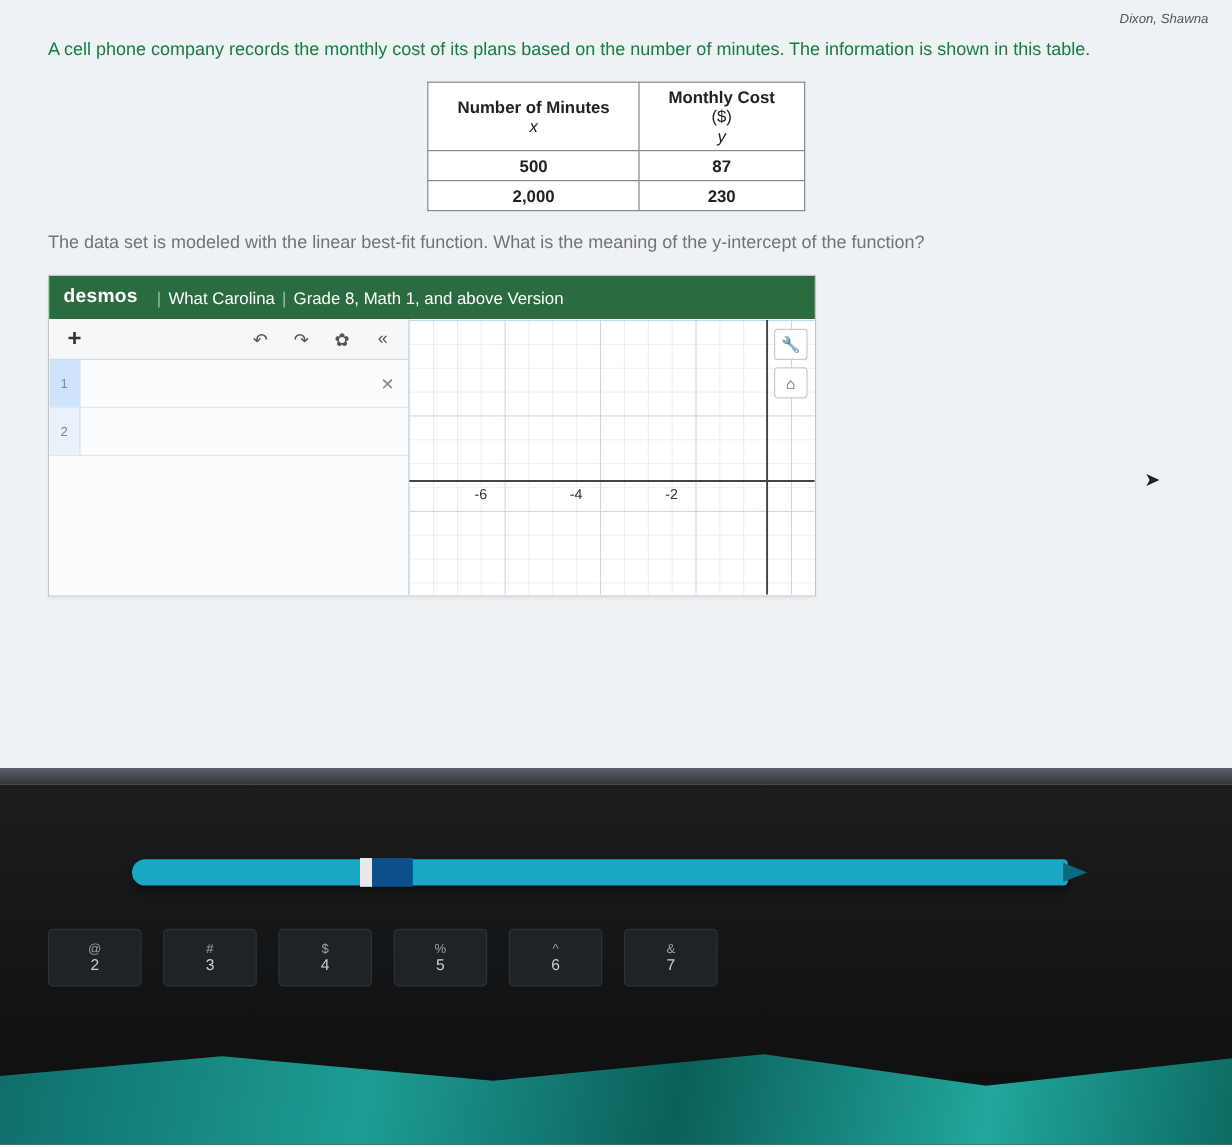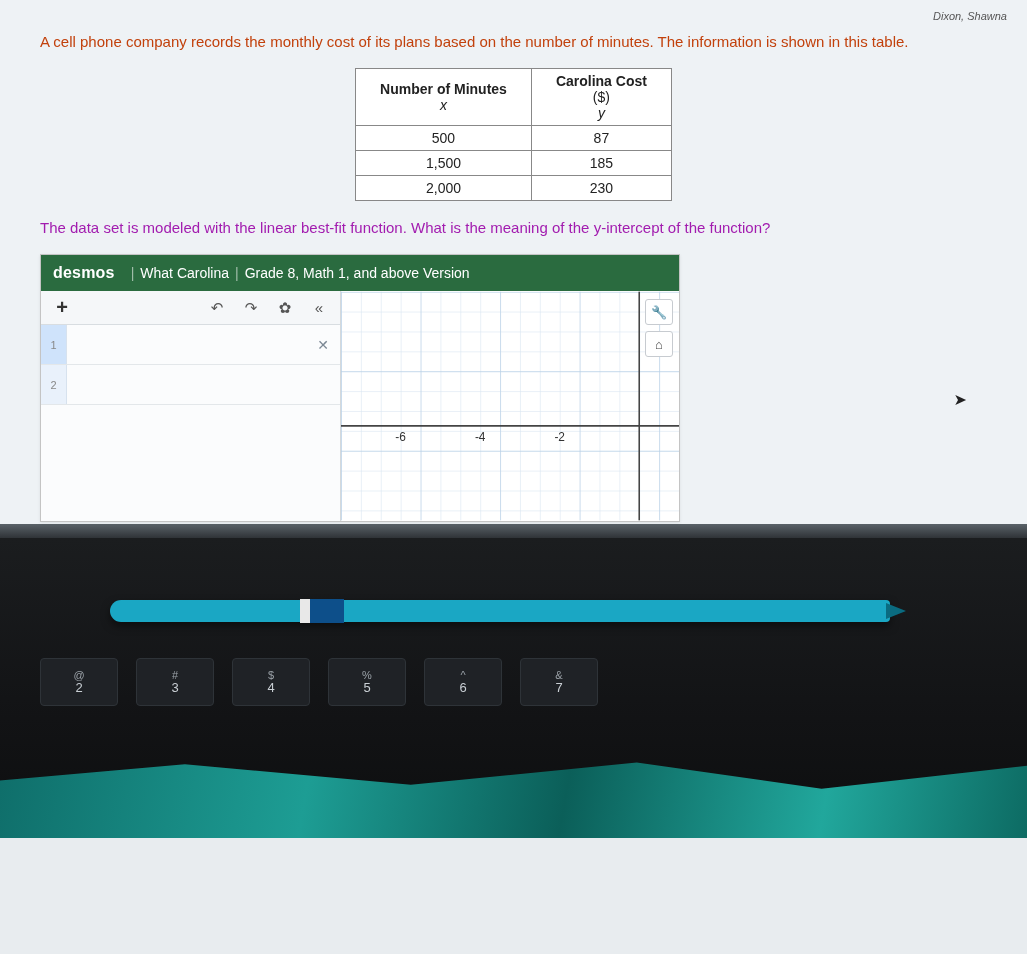--- a/index.html
+++ b/index.html
@@ -7,57 +7,57 @@
     font-family: Arial, Helvetica, sans-serif;
     background: #e8ecef;
     width: 1027px;
     height: 954px;
     overflow: hidden;
     position: relative;
   }
   .screen {
     background: #eef2f5;
     padding: 20px 40px 0 40px;
-    height: 524px;
+    height: 640px;
     position: relative;
   }
   .student-name {
     position: absolute;
     top: 10px;
     right: 20px;
     font-size: 11px;
     color: #555;
     font-style: italic;
   }
   .question-text {
     font-size: 15px;
-    color: #c2410c;
+    color: #15803d;
     line-height: 1.6;
     margin-bottom: 14px;
     padding-top: 10px;
   }
   .data-table {
     border-collapse: collapse;
     margin: 0 auto 18px auto;
     font-size: 14px;
     color: #222;
     background: #fff;
   }
   .data-table th, .data-table td {
     border: 1px solid #888;
     padding: 4px 24px;
     text-align: center;
-    font-weight: normal;
+    font-weight: bold;
   }
   .data-table th {
     font-weight: bold;
   }
   .sub-question {
     font-size: 15px;
-    color: #a21caf;
+    color: #737373;
     margin-bottom: 18px;
   }
 
   
   .desmos-wrap {
     width: 640px;
     border: 1px solid #c4c4c4;
     background: #fff;
     box-shadow: 0 1px 3px rgba(0,0,0,0.08);
     position: relative;
@@ -259,32 +259,28 @@
   <p class="question-text">A cell phone company records the monthly cost of its plans based on the number of minutes. The information is shown in this table.</p>
 
   <table class="data-table">
     <tbody>
         <tr>
       <th>
         <span>Number of Minutes</span><br>
         <span style="font-style:italic;font-weight:normal">x</span>
       </th>
       <th>
-        <span>Carolina Cost</span><br>
+        <span>Monthly Cost</span><br>
         <span style="font-weight:normal">($)</span><br>
         <span style="font-style:italic;font-weight:normal">y</span>
       </th>
     </tr>
     <tr>
           <td>500</td>
           <td>87</td>
-        </tr>
-    <tr>
-          <td>1,500</td>
-          <td>185</td>
         </tr>
     <tr>
           <td>2,000</td>
           <td>230</td>
         </tr>
   </tbody>
     </table>
 
   <p class="sub-question">The data set is modeled with the linear best-fit function. What is the meaning of the y-intercept of the function?</p>
 

